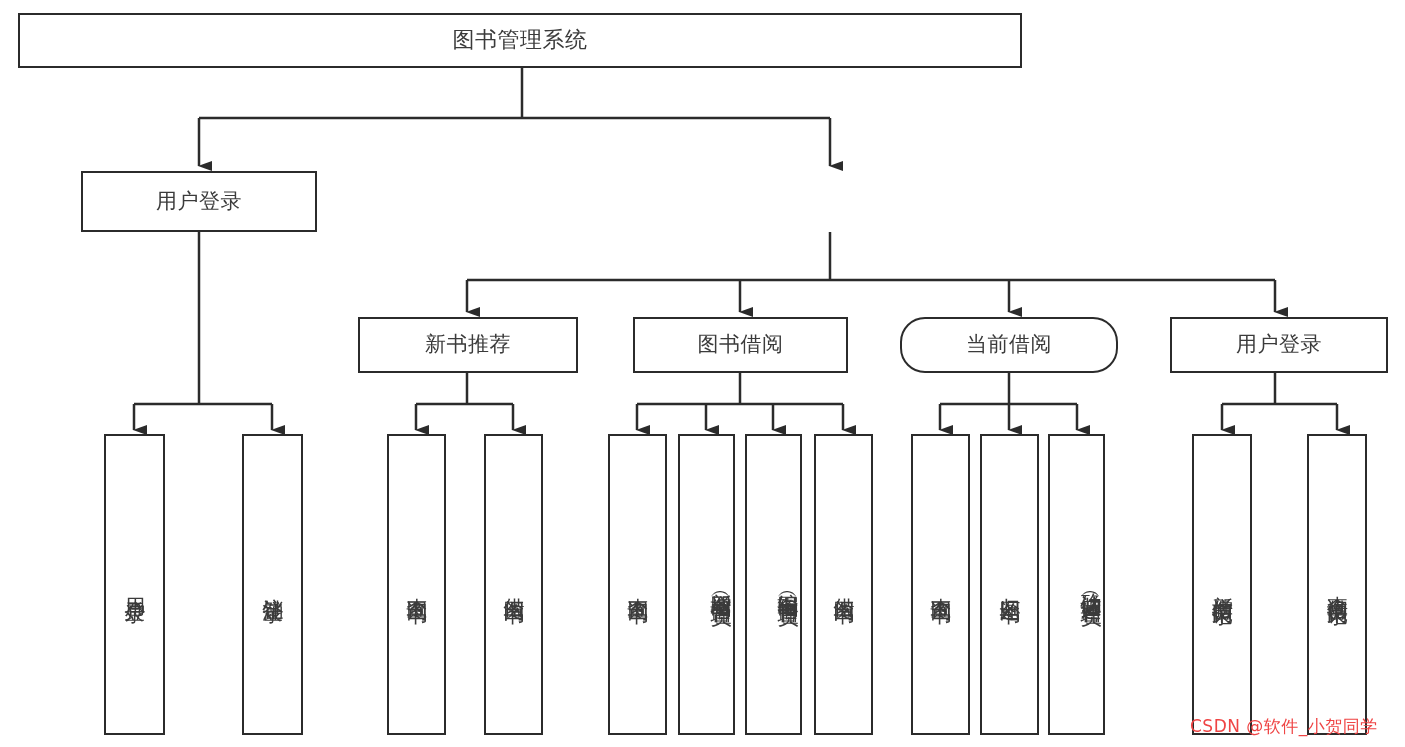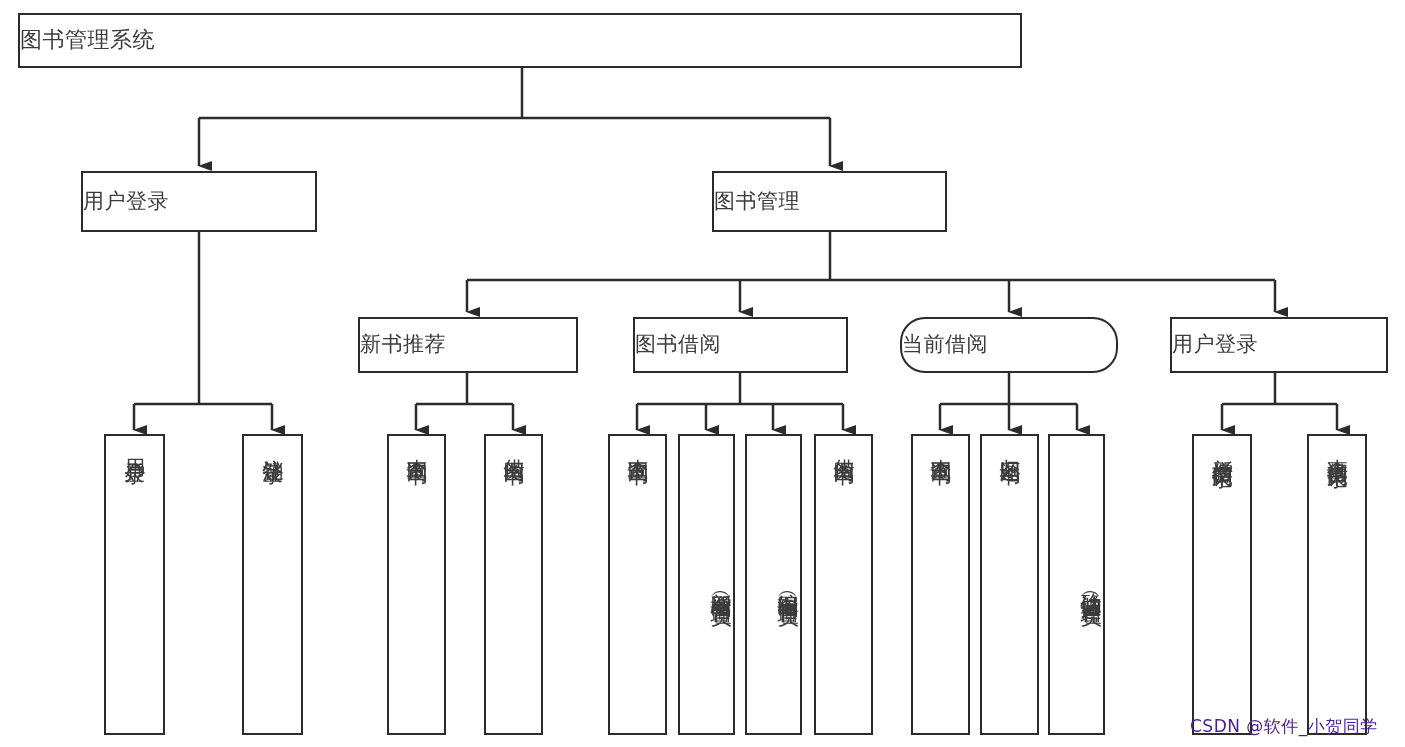--- a/index.html
+++ b/index.html
@@ -25,21 +25,21 @@
     height: 747px;
   }
   .node {
     position: absolute;
     box-sizing: border-box;
     border: 2.5px solid #2b2b2b;
     background: #ffffff;
     color: #3b3b3b;
     display: flex;
     align-items: center;
-    justify-content: flex-start;
+    justify-content: center;
     overflow: hidden;
   }
   .node-h {
     font-size: 21px;
     line-height: 1.1;
     letter-spacing: 0.5px;
     white-space: nowrap;
   }
   .node-root {
     font-size: 22px;
@@ -52,21 +52,21 @@
     letter-spacing: 2px;
     padding: 6px 0;
   }
   .node-v.top-align {
     align-items: flex-start;
     justify-content: center;
   }
   .watermark {
     position: absolute;
     font-size: 17px;
-    color: #4c1d95;
+    color: #ef4444;
     white-space: nowrap;
     letter-spacing: 0.5px;
     pointer-events: none;
   }
 </style>
 </head>
 <body>
 
 <div id="diagram-root">
 
@@ -120,23 +120,20 @@
     </g>
   </svg>
 
   <div class="node node-h node-root" style="left:18px; top:13px; width:1004px; height:55px;">
     <span>图书管理系统</span>
   </div>
 
   <div class="node node-h" style="left:81px; top:171px; width:236px; height:61px;">
     <span>用户登录</span>
   </div>
-  <div class="node node-h" style="left:712px; top:171px; width:235px; height:61px;">
-    <span>图书管理</span>
-  </div>
 
   <div class="node node-h" style="left:358px; top:317px; width:220px; height:56px;">
     <span>新书推荐</span>
   </div>
   <div class="node node-h" style="left:633px; top:317px; width:215px; height:56px;">
     <span>图书借阅</span>
   </div>
   <div class="node node-h" style="left:900px; top:317px; width:218px; height:56px;border-radius:25px;">
     <span>当前借阅</span>
   </div>

